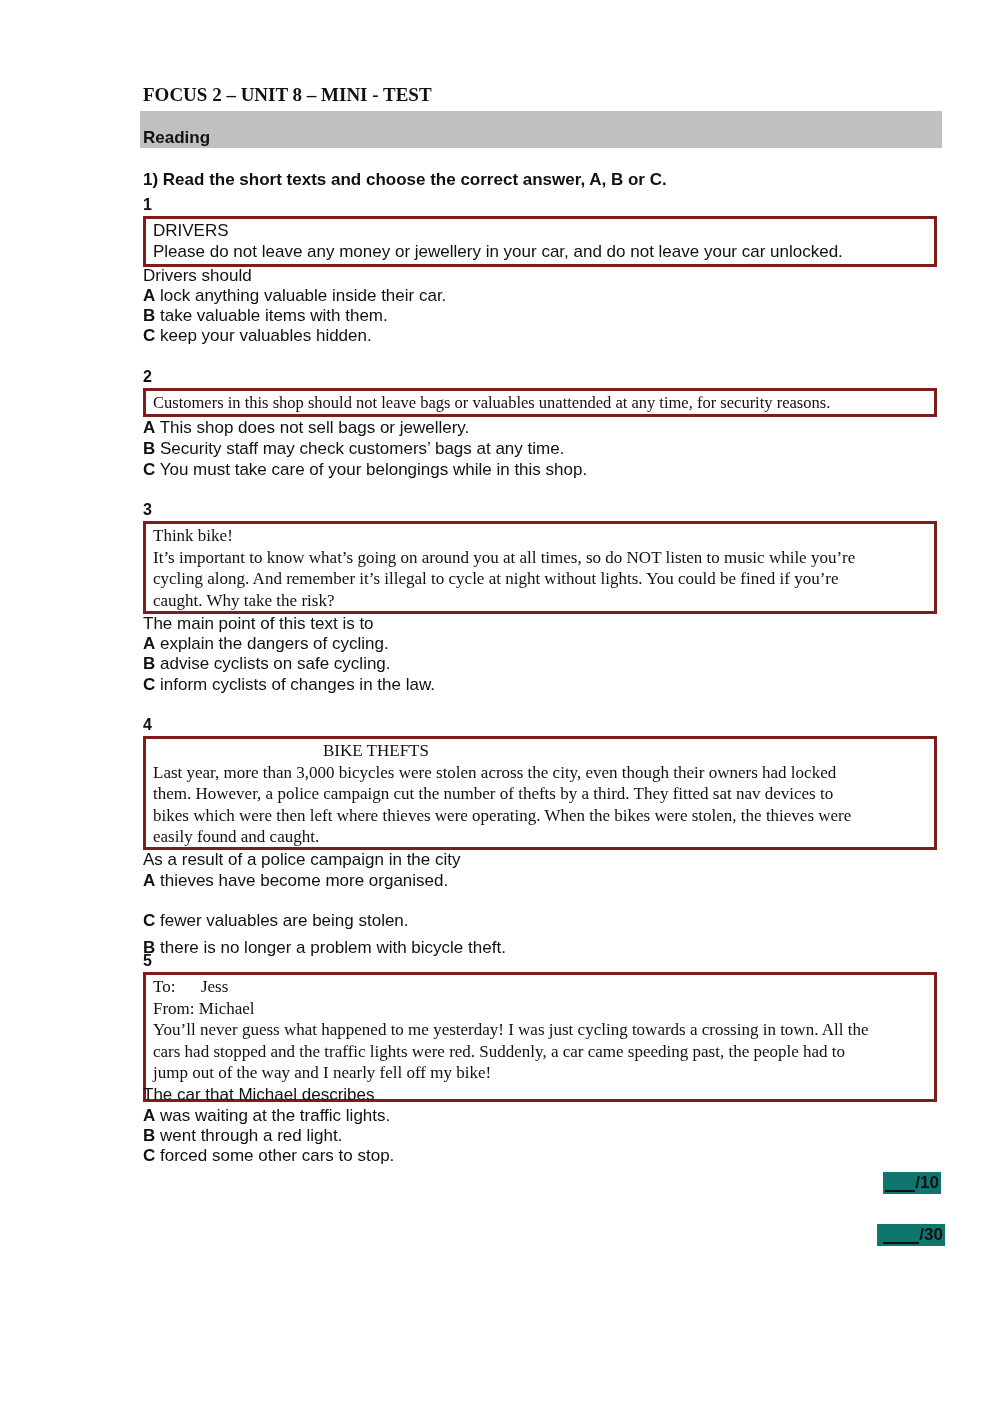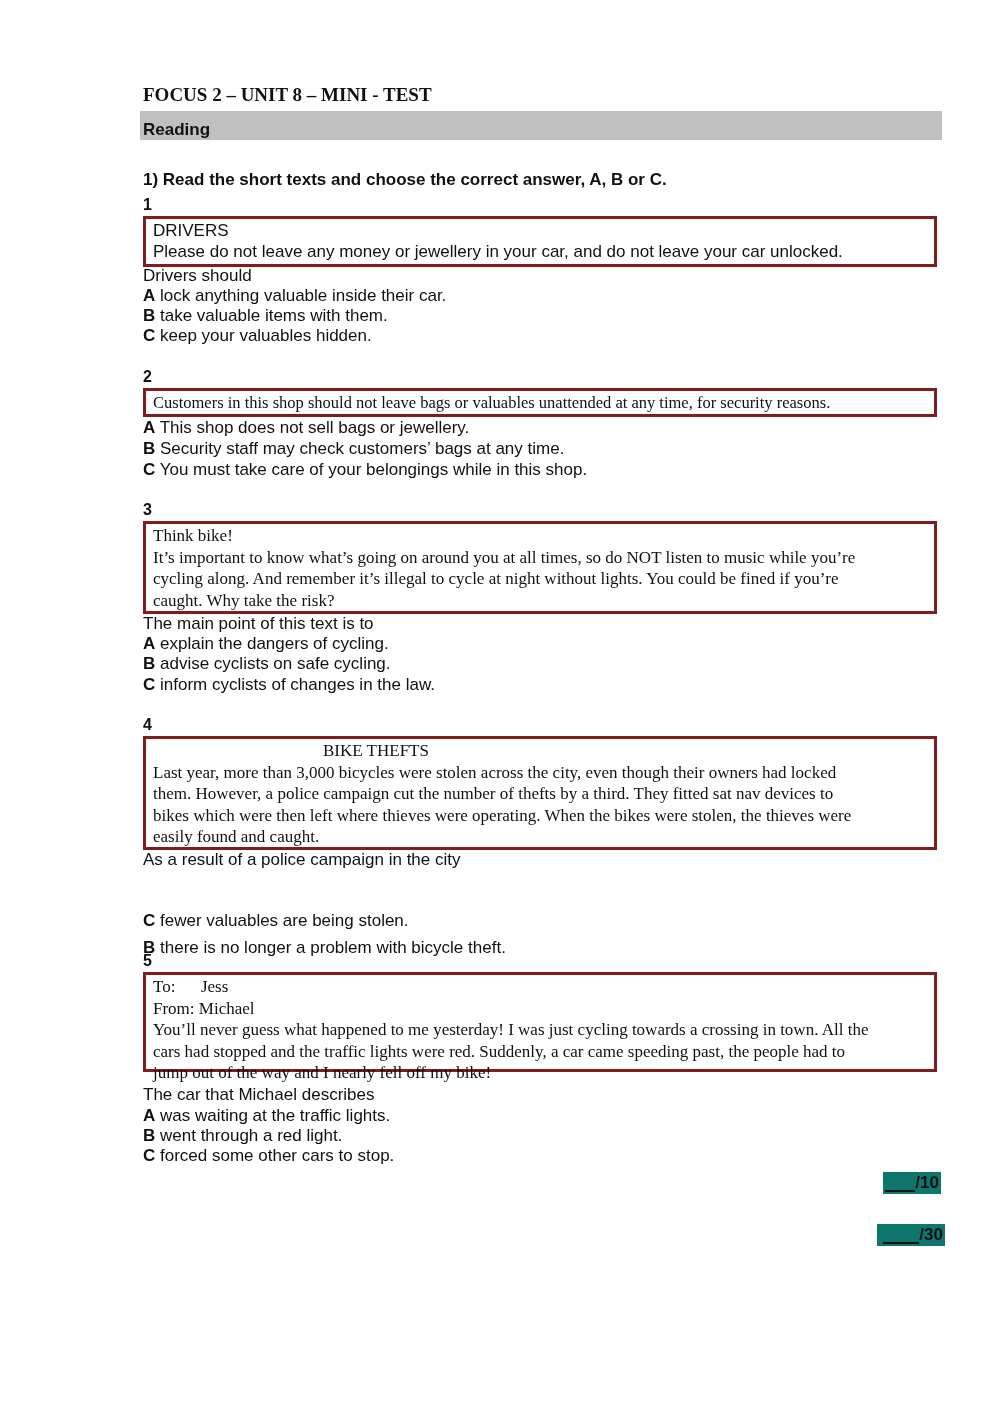--- a/index.html
+++ b/index.html
@@ -4,21 +4,21 @@
   <style>
     html, body { margin: 0; padding: 0; background: #ffffff; }
     body { width: 1000px; height: 1413px; position: relative; overflow: hidden; color: #111; }
     .page { position: absolute; left: 0; top: 0; width: 1000px; height: 1413px; }
     .title {
       position: absolute; left: 143px; top: 84px;
       font-family: "Liberation Serif", serif; font-weight: bold; font-size: 19px;
       letter-spacing: 0px;
     }
     .section-band {
-      position: absolute; left: 140px; top: 111px; width: 802px; height: 29px;
+      position: absolute; left: 140px; top: 111px; width: 802px; height: 37px;
       background: #c0c0c0;
     }
     .section-band span {
       position: absolute; left: 3px; bottom: 0px;
       font-family: "Liberation Sans", sans-serif; font-weight: bold; font-size: 17px;
     }
     .instruction {
       position: absolute; left: 143px; top: 170px;
       font-family: "Liberation Sans", sans-serif; font-weight: bold; font-size: 17px;
     }
@@ -95,25 +95,26 @@
 
   <div class="qnum" style="top:716px;">4</div>
   <div class="box serif" style="top:736px;height:114px;">
     <span class="line centered-heading">BIKE THEFTS</span>
     <span class="line">Last year, more than 3,000 bicycles were stolen across the city, even though their owners had locked</span>
     <span class="line">them. However, a police campaign cut the number of thefts by a third. They fitted sat nav devices to</span>
     <span class="line">bikes which were then left where thieves were operating. When the bikes were stolen, the thieves were</span>
     <span class="line">easily found and caught.</span>
   </div>
   <div class="stem" style="top:850px;">As a result of a police campaign in the city</div>
+  <div class="opt" style="top:871px;"><b>A</b><span> thieves have become more organised.</span></div>
   <div class="opt" style="top:938px;"><b>B</b><span> there is no longer a problem with bicycle theft.</span></div>
   <div class="opt" style="top:911px;"><b>C</b><span> fewer valuables are being stolen.</span></div>
 
   <div class="qnum" style="top:952px;">5</div>
-  <div class="box serif" style="top:972px;height:100px;">
+  <div class="box serif" style="top:972px;height:130px;">
     <span class="line" style="white-space:pre;">To:      Jess</span>
     <span class="line">From: Michael</span>
     <span class="line">You’ll never guess what happened to me yesterday! I was just cycling towards a crossing in town. All the</span>
     <span class="line">cars had stopped and the traffic lights were red. Suddenly, a car came speeding past, the people had to</span>
     <span class="line">jump out of the way and I nearly fell off my bike!</span>
   </div>
   <div class="stem" style="top:1085px;">The car that Michael describes</div>
   <div class="opt" style="top:1106px;"><b>A</b><span> was waiting at the traffic lights.</span></div>
   <div class="opt" style="top:1126px;"><b>B</b><span> went through a red light.</span></div>
   <div class="opt" style="top:1146px;"><b>C</b><span> forced some other cars to stop.</span></div>

